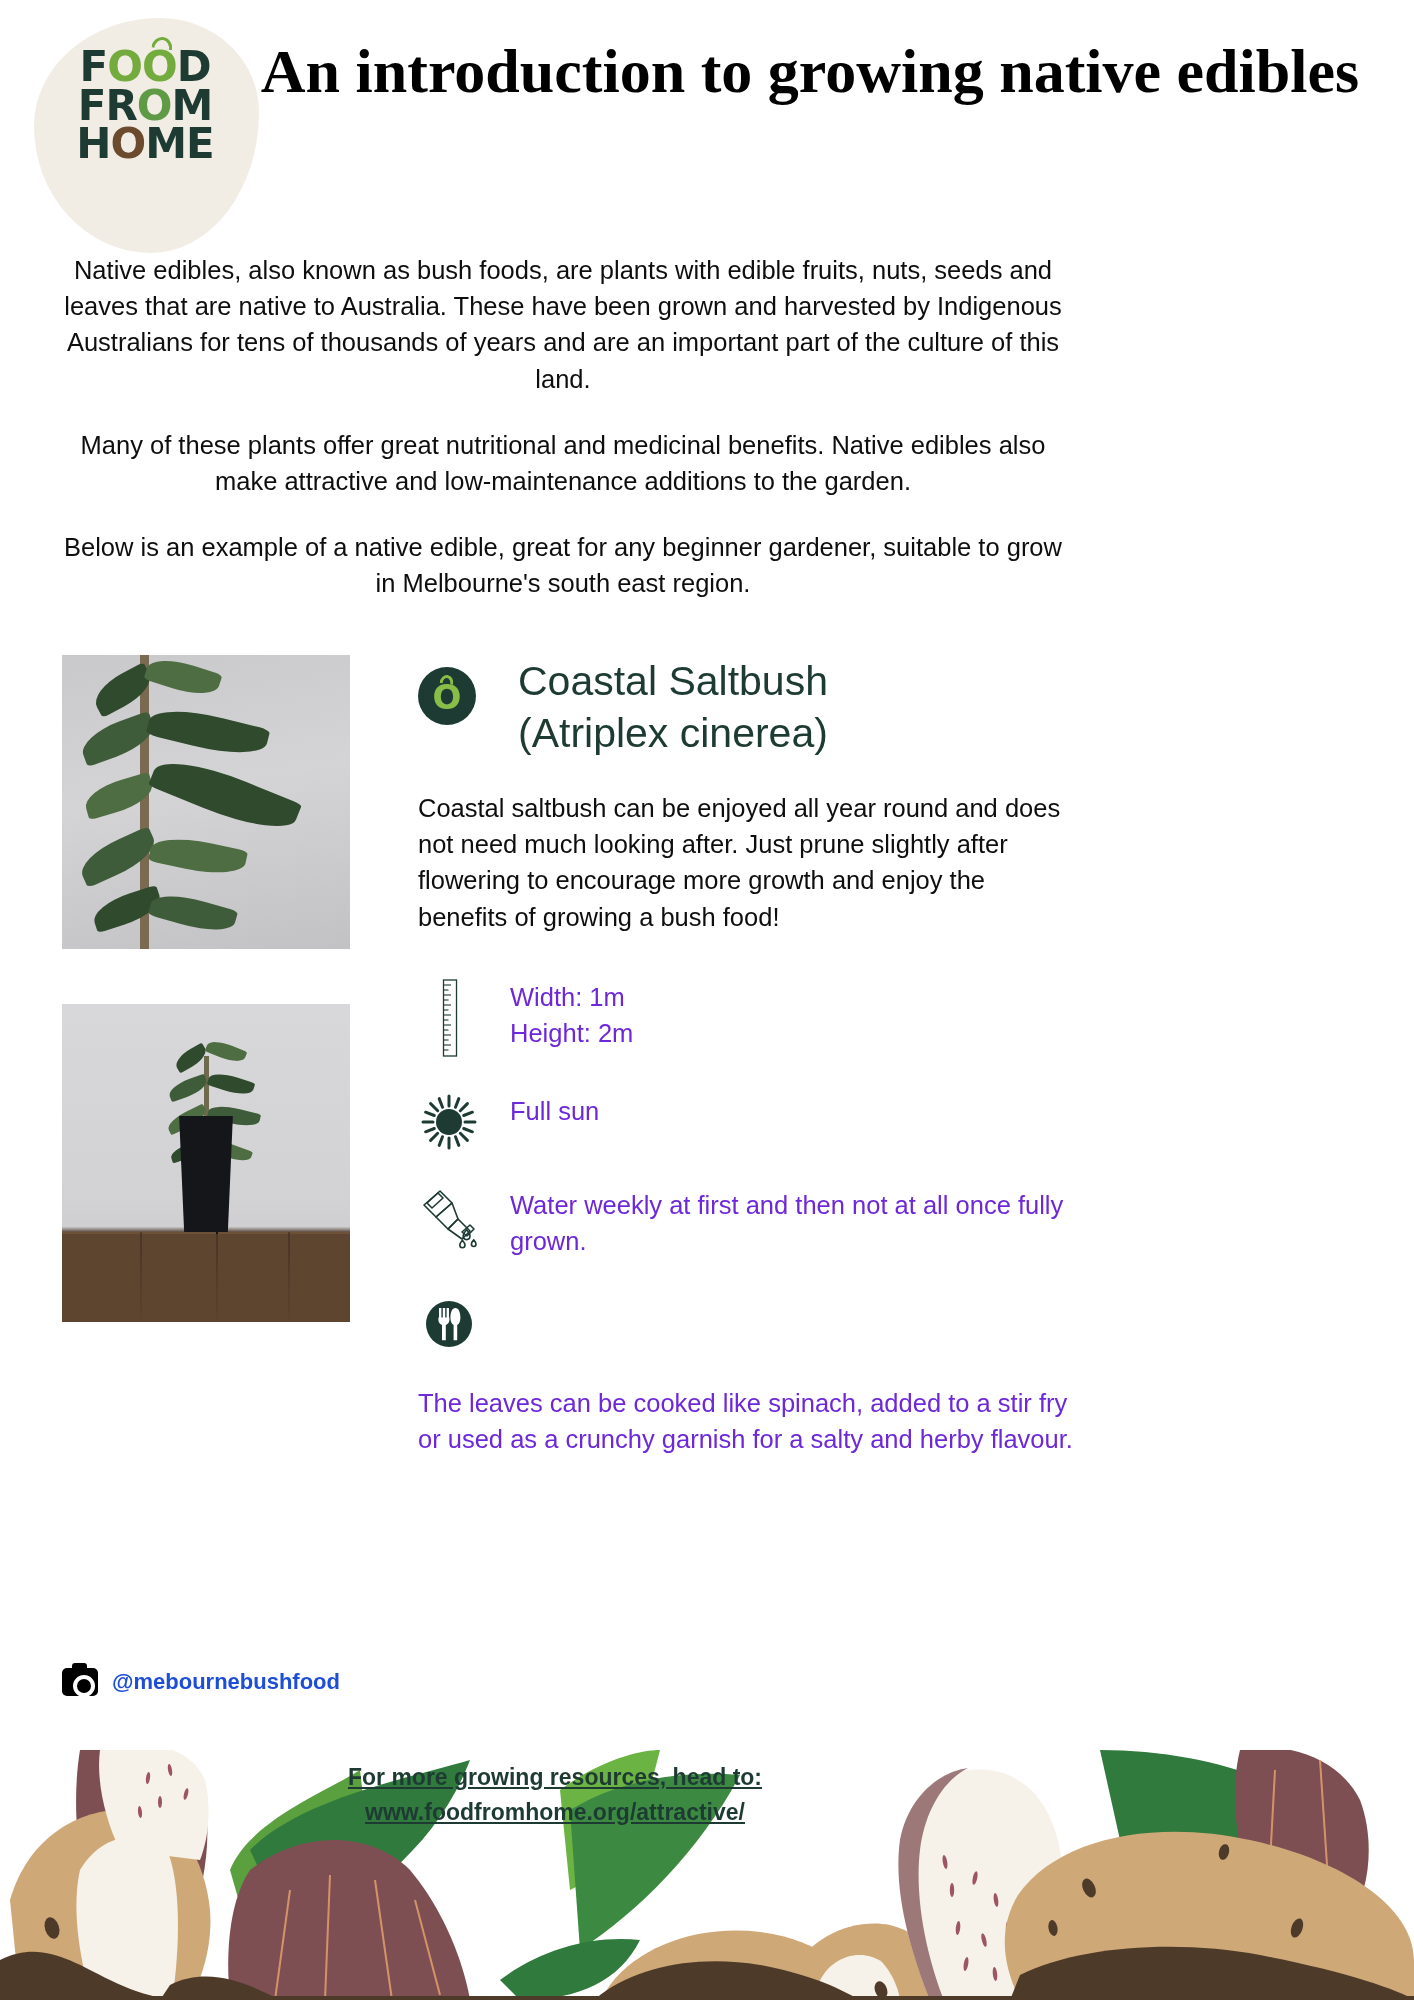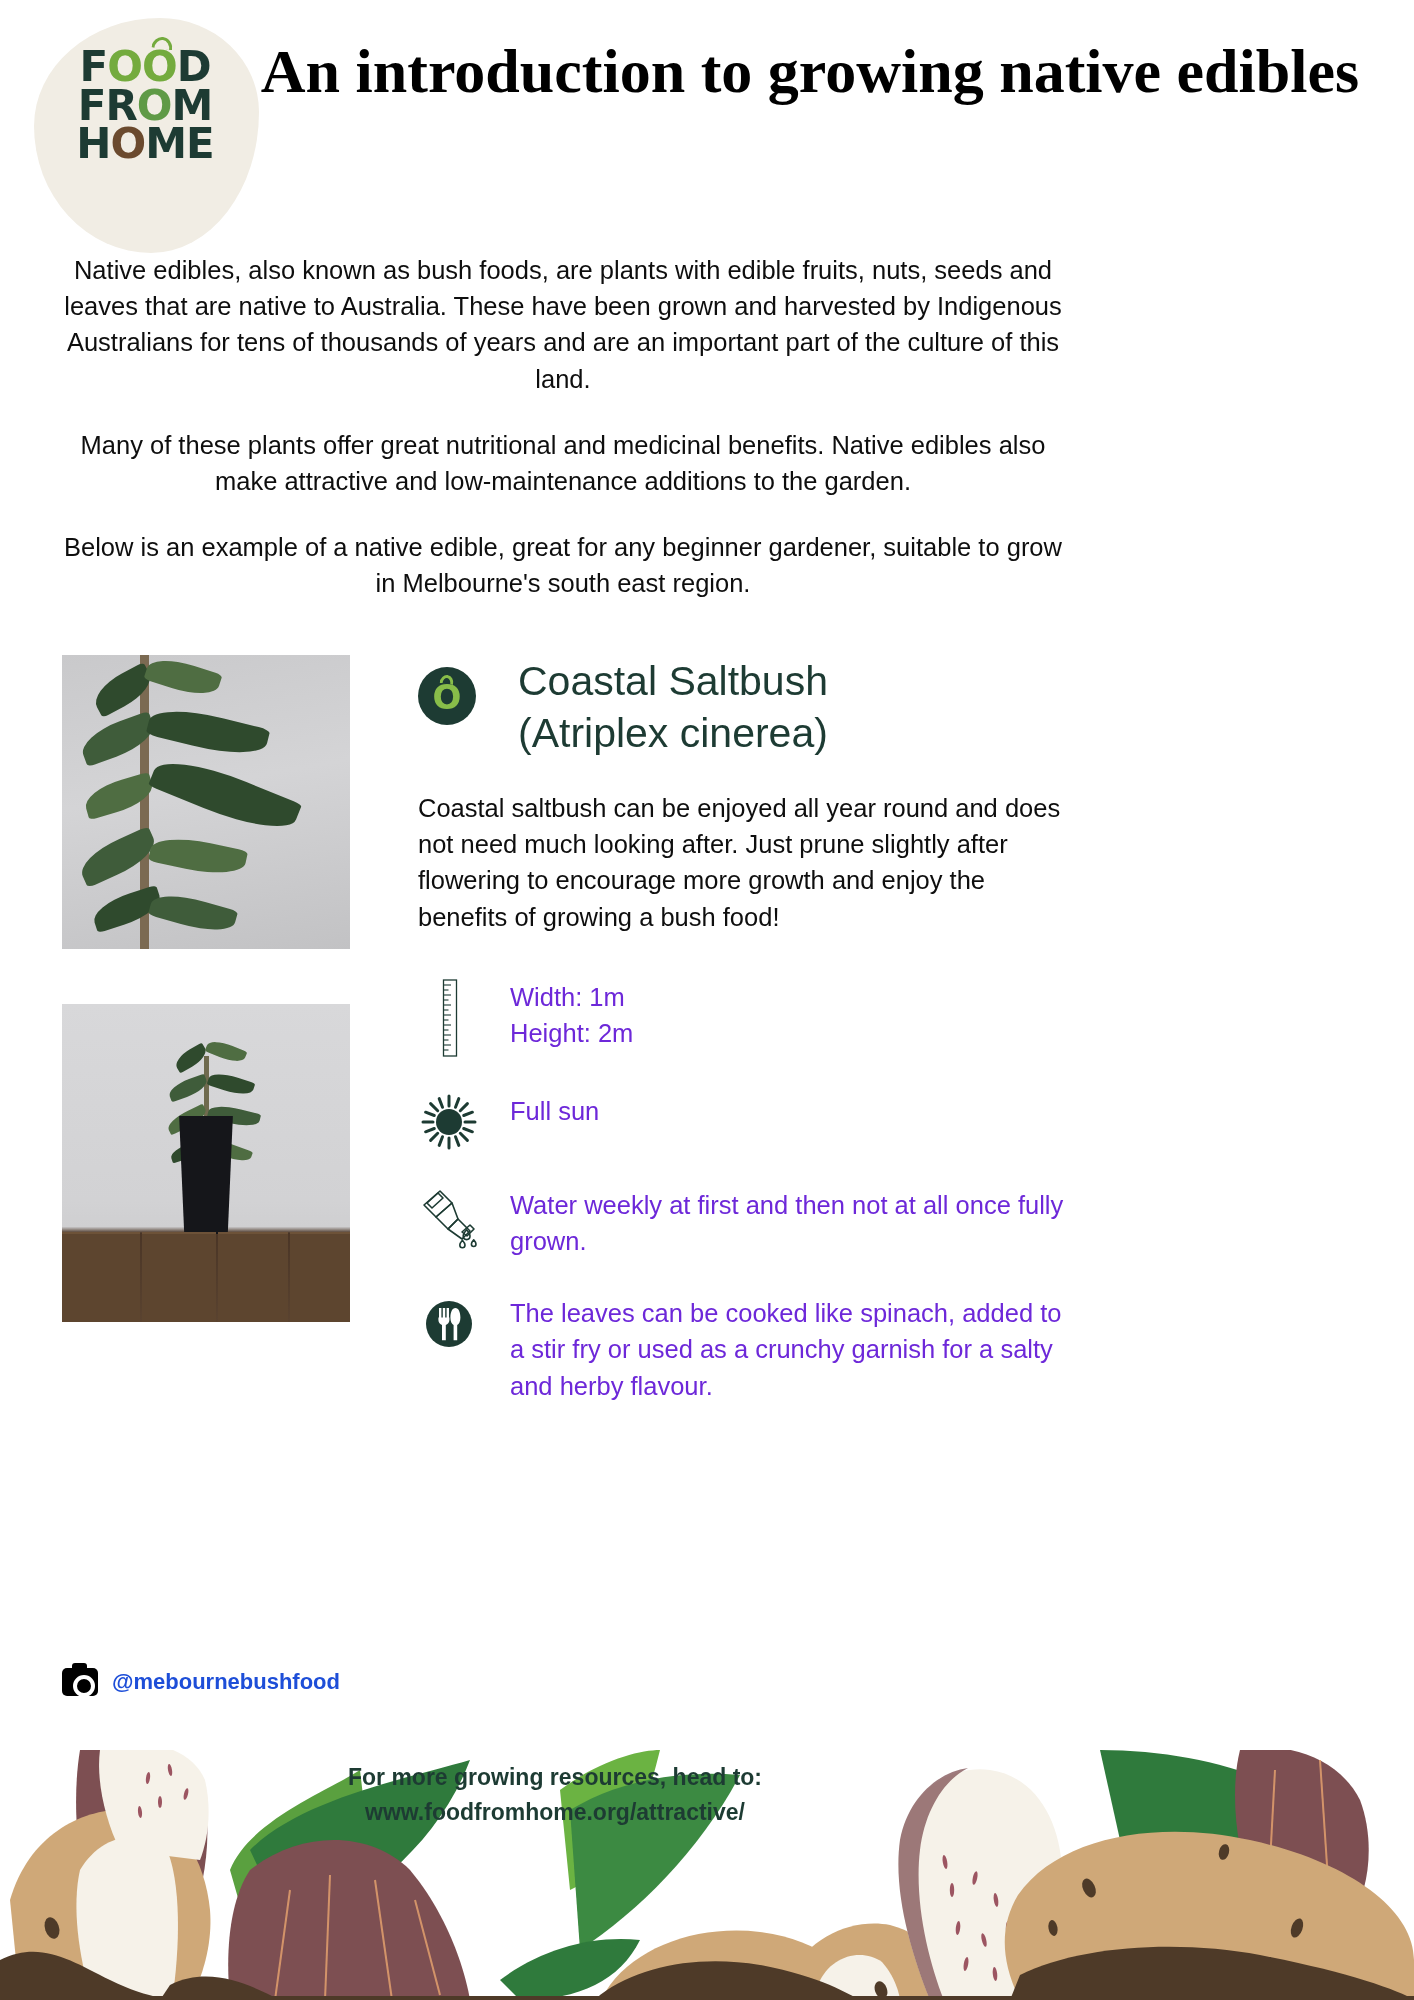--- a/index.html
+++ b/index.html
@@ -218,21 +218,21 @@
     color: #0e0e0e;
   }
 
   .facts { margin-top: 42px; }
   .fact {
     display: flex;
     align-items: flex-start;
     gap: 30px;
     margin-bottom: 34px;
   }
-  .fact:last-child { margin-bottom: 0; }
+  .fact:last-child { margin-bottom: 0; flex-direction: column; }
   .fact-icon {
     flex: 0 0 auto;
     width: 62px;
     display: flex;
     justify-content: center;
     padding-top: 2px;
   }
   .fact-text {
     font-size: 25.5px;
     line-height: 1.42;
@@ -245,20 +245,21 @@
   .footer-text {
     position: absolute;
     left: 0; top: 1760px;
     width: 1110px;
     text-align: center;
     font-size: 23px;
     font-weight: bold;
     line-height: 1.5;
     color: #1d3b33;
     z-index: 4;
+    text-decoration: underline;
   }
   .veg-band {
     position: absolute;
     left: 0; bottom: 0;
     width: 1414px; height: 250px;
     z-index: 2;
   }
 </style>
 </head>
 <body>

